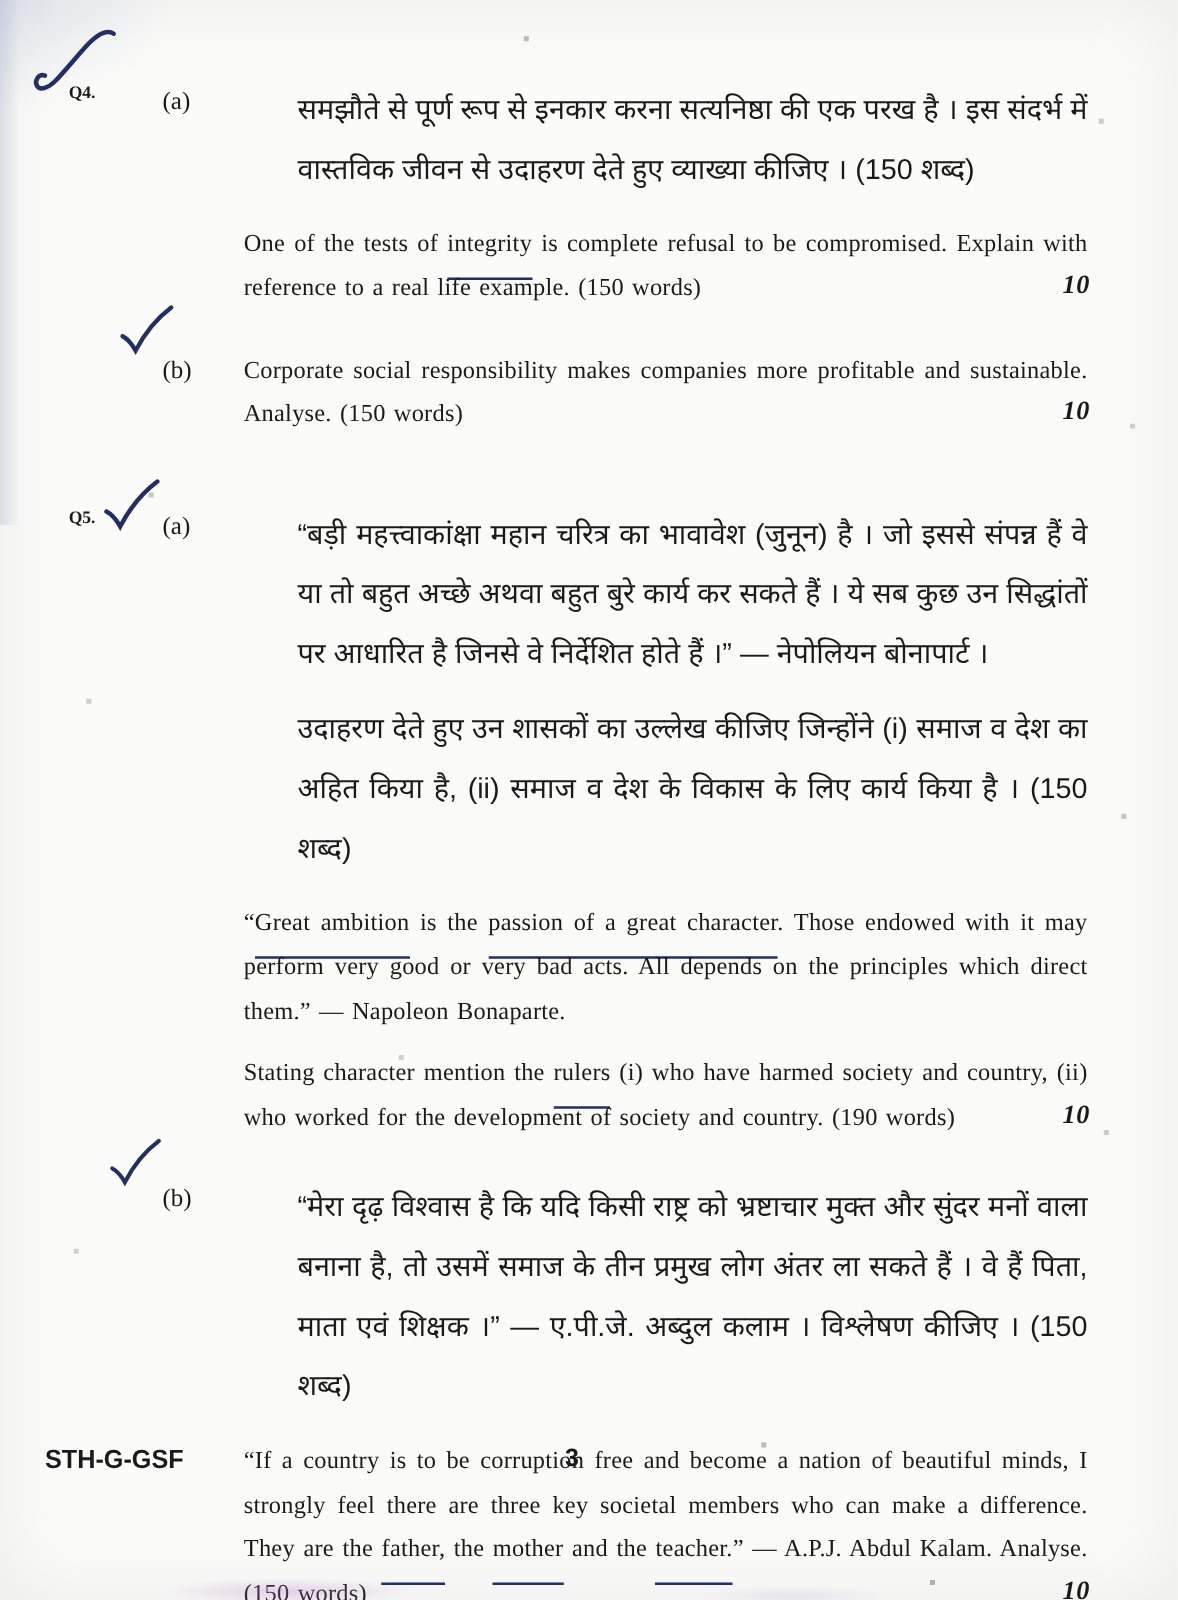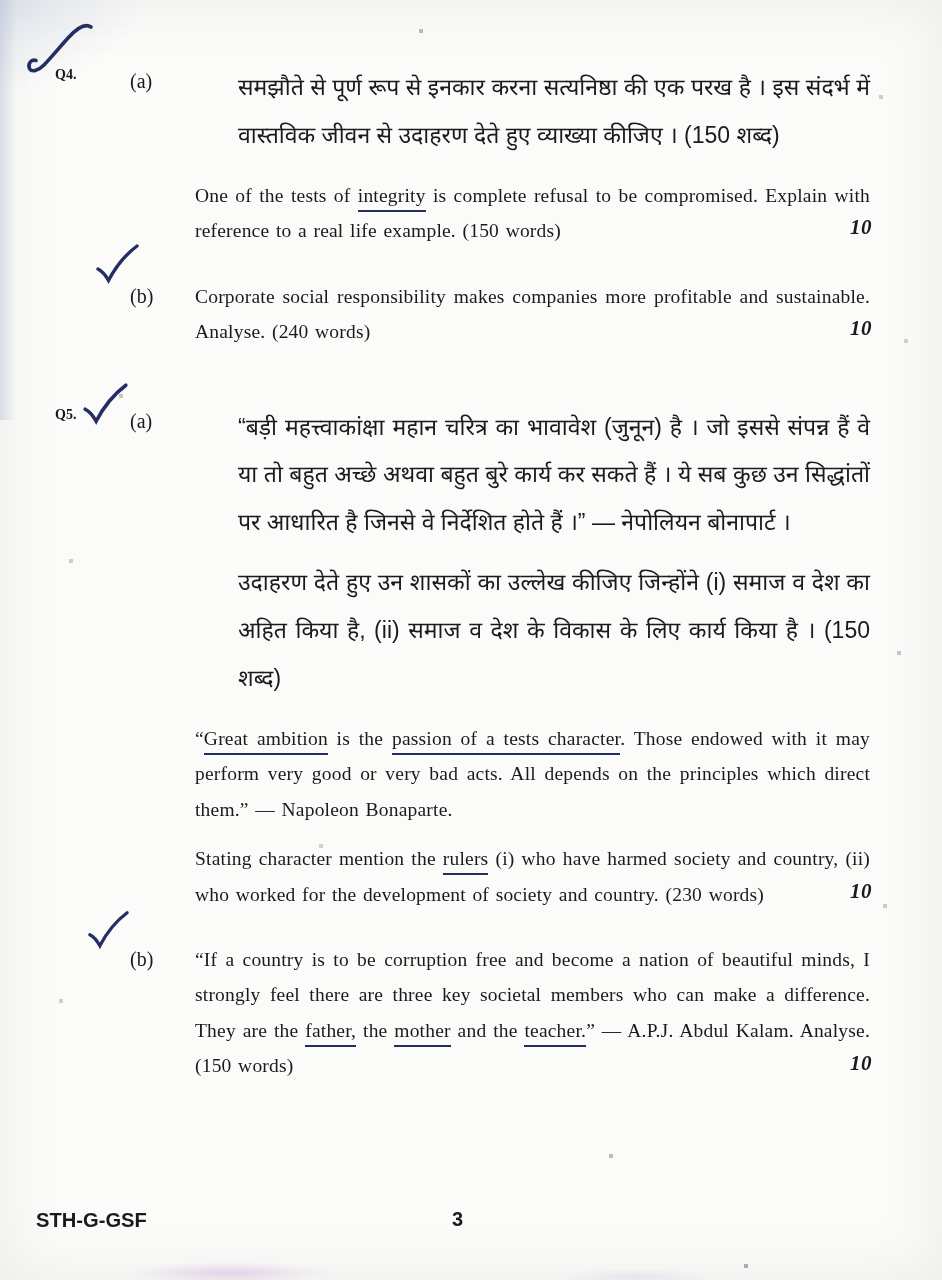--- a/index.html
+++ b/index.html
@@ -64,36 +64,36 @@
   }
   .para.en{
     font-size:19.5px;line-height:1.82;
     letter-spacing:.2px;
     word-spacing:1.5px;
   }
   .para.hi + .para.en{margin-top:18px;}
   .para.en + .para.en{margin-top:14px;}
   .pen-underline{
     border-bottom:2.5px solid var(--pen,#232e63);
-    padding-bottom:4px;
+    padding-bottom:16px;
   }
   .marks{
     position:absolute;right:-2px;bottom:2px;
     font-style:italic;font-size:21px;font-weight:bold;
     letter-spacing:.5px;
   }
   .tick{position:absolute;pointer-events:none;}
   .tick svg{display:block;width:100%;height:100%;}
   .tick-0-0{left:-34px;top:-46px;width:78px;height:62px;}
   .tick-0-1{left:36px;top:-38px;width:52px;height:46px;}
   .tick-1-0{left:18px;top:-24px;width:64px;height:48px;}
   .tick-1-1{left:28px;top:-34px;width:50px;height:44px;}
 
   .footer{
-    position:absolute;left:0;top:1208px;width:100%;height:30px;
+    position:absolute;left:0;top:1156px;width:100%;height:30px;
   }
   .paper-code{
     position:absolute;left:36px;top:0;
     font-family:"Liberation Sans", sans-serif;
     font-weight:bold;font-size:21px;letter-spacing:0px;
     transform:scaleX(.96);transform-origin:left;
   }
   .page-number{
     position:absolute;left:452px;top:0;
     font-family:"Liberation Sans", sans-serif;
@@ -123,47 +123,48 @@
       </div>
       <div class="part-row">
         <span class="tick tick-0-1">
           <svg viewBox="0 0 52 46">
             <path d="M7,28 C11,30 15,35 17.5,39.5 C24,27 34,14 46,5" fill="none" stroke="#232e63" stroke-width="3.4" stroke-linecap="round"></path>
           </svg>
         </span>
         <div class="qnum-cell"></div>
         <div class="plabel-cell">(b)</div>
         <div class="part-body">
-          <p class="para en"><span>Corporate social responsibility makes companies more profitable and sustainable. Analyse. (240 words)</span><span class="marks">10</span></p>
+          <p class="para en"><span>Corporate social responsibility makes companies more profitable and sustainable. Analyse. (150 words)</span><span class="marks">10</span></p>
         </div>
       </div>
       <div class="part-row q-gap">
         <span class="tick tick-1-0">
           <svg viewBox="0 0 52 46">
             <path d="M7,28 C11,30 15,35 17.5,39.5 C24,27 34,14 46,5" fill="none" stroke="#232e63" stroke-width="3.4" stroke-linecap="round"></path>
           </svg>
         </span>
         <div class="qnum-cell">Q5.</div>
         <div class="plabel-cell">(a)</div>
         <div class="part-body">
           <p class="para hi"><span>“बड़ी महत्त्वाकांक्षा महान चरित्र का भावावेश (जुनून) है । जो इससे संपन्न हैं वे या तो बहुत अच्छे अथवा बहुत बुरे कार्य कर सकते हैं । ये सब कुछ उन सिद्धांतों पर आधारित है जिनसे वे निर्देशित होते हैं ।” — नेपोलियन बोनापार्ट ।</span></p>
           <p class="para hi"><span>उदाहरण देते हुए उन शासकों का उल्लेख कीजिए जिन्होंने (i) समाज व देश का अहित किया है, (ii) समाज व देश के विकास के लिए कार्य किया है । (150 शब्द)</span></p>
-          <p class="para en"><span>“</span><span class="pen-underline">Great ambition</span><span> is the </span><span class="pen-underline">passion of a tests character</span><span>. Those endowed with it may perform very good or very bad acts. All depends on the principles which direct them.” — Napoleon Bonaparte.</span></p>
-          <p class="para en"><span>Stating character mention the </span><span class="pen-underline">rulers</span><span> (i) who have harmed society and country, (ii) who worked for the development of society and country. (230 words)</span><span class="marks">10</span></p>
+          <p class="para en"><span>“</span><span class="pen-underline">Great ambition</span><span> is the </span><span class="pen-underline">passion of a great character</span><span>. Those endowed with it may perform very good or very bad acts. All depends on the principles which direct them.” — Napoleon Bonaparte.</span></p>
+          <p class="para en"><span>Stating character mention the </span><span class="pen-underline">rulers</span><span> (i) who have harmed society and country, (ii) who worked for the development of society and country. (190 words)</span><span class="marks">10</span></p>
         </div>
       </div>
       <div class="part-row">
         <span class="tick tick-1-1">
           <svg viewBox="0 0 52 46">
             <path d="M7,28 C11,30 15,35 17.5,39.5 C24,27 34,14 46,5" fill="none" stroke="#232e63" stroke-width="3.4" stroke-linecap="round"></path>
           </svg>
         </span>
         <div class="qnum-cell"></div>
         <div class="plabel-cell">(b)</div>
         <div class="part-body">
+          <p class="para hi"><span>“मेरा दृढ़ विश्वास है कि यदि किसी राष्ट्र को भ्रष्टाचार मुक्त और सुंदर मनों वाला बनाना है, तो उसमें समाज के तीन प्रमुख लोग अंतर ला सकते हैं । वे हैं पिता, माता एवं शिक्षक ।” — ए.पी.जे. अब्दुल कलाम । विश्लेषण कीजिए । (150 शब्द)</span></p>
           <p class="para en"><span>“If a country is to be corruption free and become a nation of beautiful minds, I strongly feel there are three key societal members who can make a difference. They are the </span><span class="pen-underline">father,</span><span> the </span><span class="pen-underline">mother</span><span> and the </span><span class="pen-underline">teacher.</span><span>” — A.P.J. Abdul Kalam. Analyse. (150 words)</span><span class="marks">10</span></p>
         </div>
       </div>
     </main>
 
   <div class="footer">
     <span class="paper-code">STH-G-GSF</span>
     <span class="page-number">3</span>
   </div>
 

